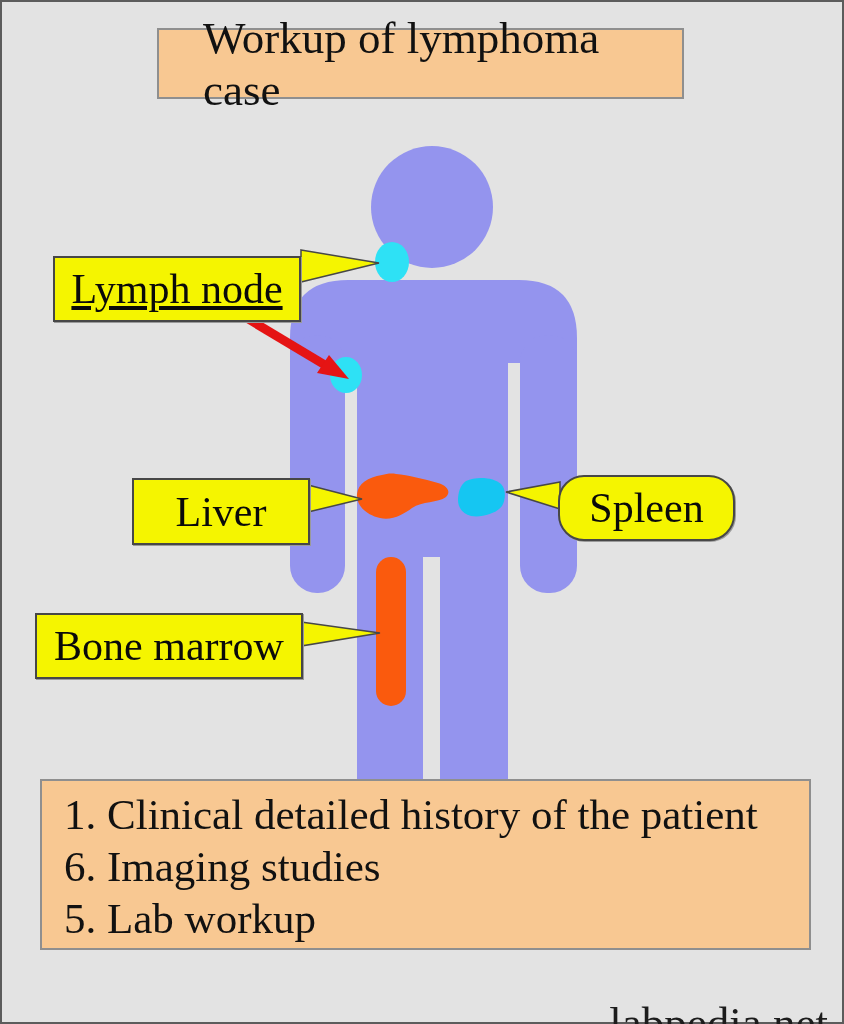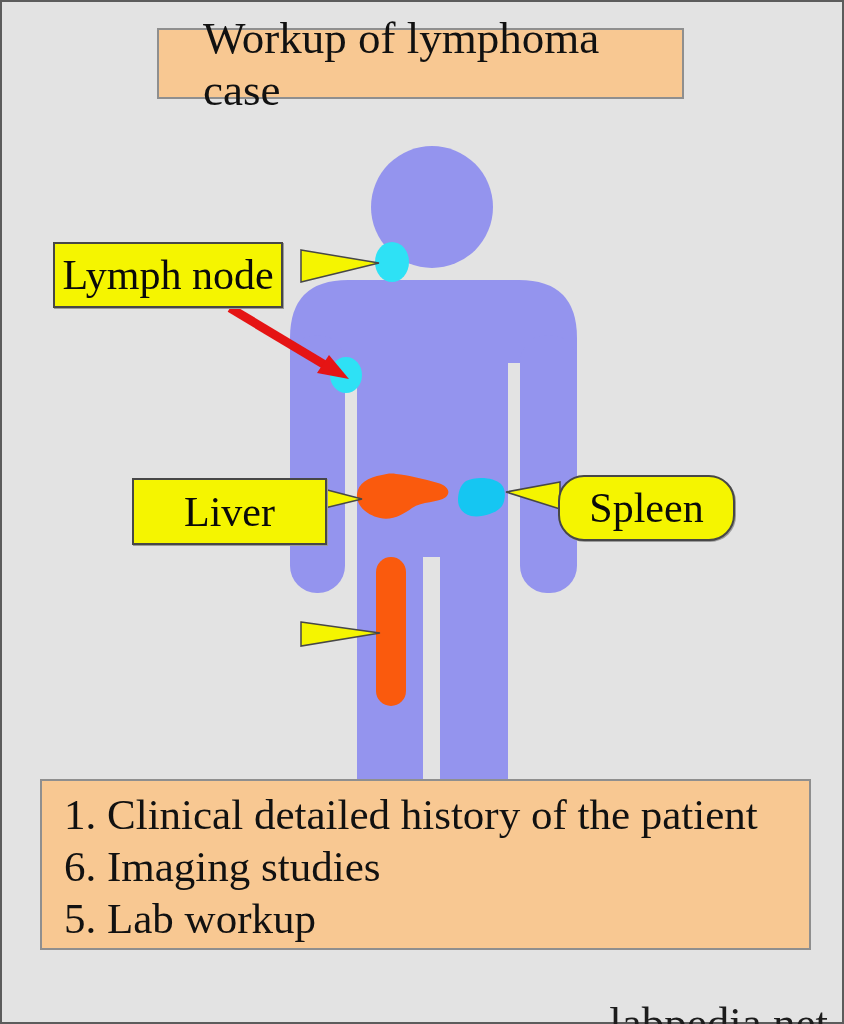--- a/index.html
+++ b/index.html
@@ -22,22 +22,22 @@
   .workup-box {
     left:40px; top:779px; width:771px; height:171px;
     font-size:43px; line-height:52px; padding:8px 12px 0 22px;
   }
   .callout {
     position:absolute; z-index:2; background:#f5f500; border:2px solid #474747;
     box-shadow:1px 1px 0 #9a9a9a;
     display:flex; align-items:center; justify-content:center;
     font-size:42px; color:#0a0a0a; box-sizing:border-box; white-space:nowrap;
   }
-  .callout-lymph { left:53px;  top:242px; width:230px; height:66px; }
-  .callout-liver { left:132px; top:478px; width:195px; height:67px; }
+  .callout-lymph { left:53px;  top:256px; width:248px; height:66px;text-decoration:underline; }
+  .callout-liver { left:132px; top:478px; width:178px; height:67px; }
   .callout-spleen{ left:558px; top:475px; width:177px; height:66px;border-radius:26px; }
   .callout-bone  { left:35px;  top:613px; width:268px; height:66px; }
   .watermark {
     position:absolute; z-index:2; right:16px; top:965px;
     font-size:45px; color:#1c1c1c;margin-top:32px;
   }
 </style>
 </head>
 <body>
 
@@ -86,20 +86,23 @@
 
   <div class="callout callout-lymph">
     <span>Lymph node</span>
   </div>
   <div class="callout callout-liver">
     <span>Liver</span>
   </div>
   <div class="callout callout-spleen">
     <span>Spleen</span>
   </div>
+  <div class="callout callout-bone">
+    <span>Bone marrow</span>
+  </div>
 
   <div class="panel workup-box">
     <div>1. Clinical detailed history of the patient</div>
     <div>6. Imaging studies</div>
     <div>5. Lab workup</div>
   </div>
 
   <div class="watermark">labpedia.net</div>
 
 </div>

